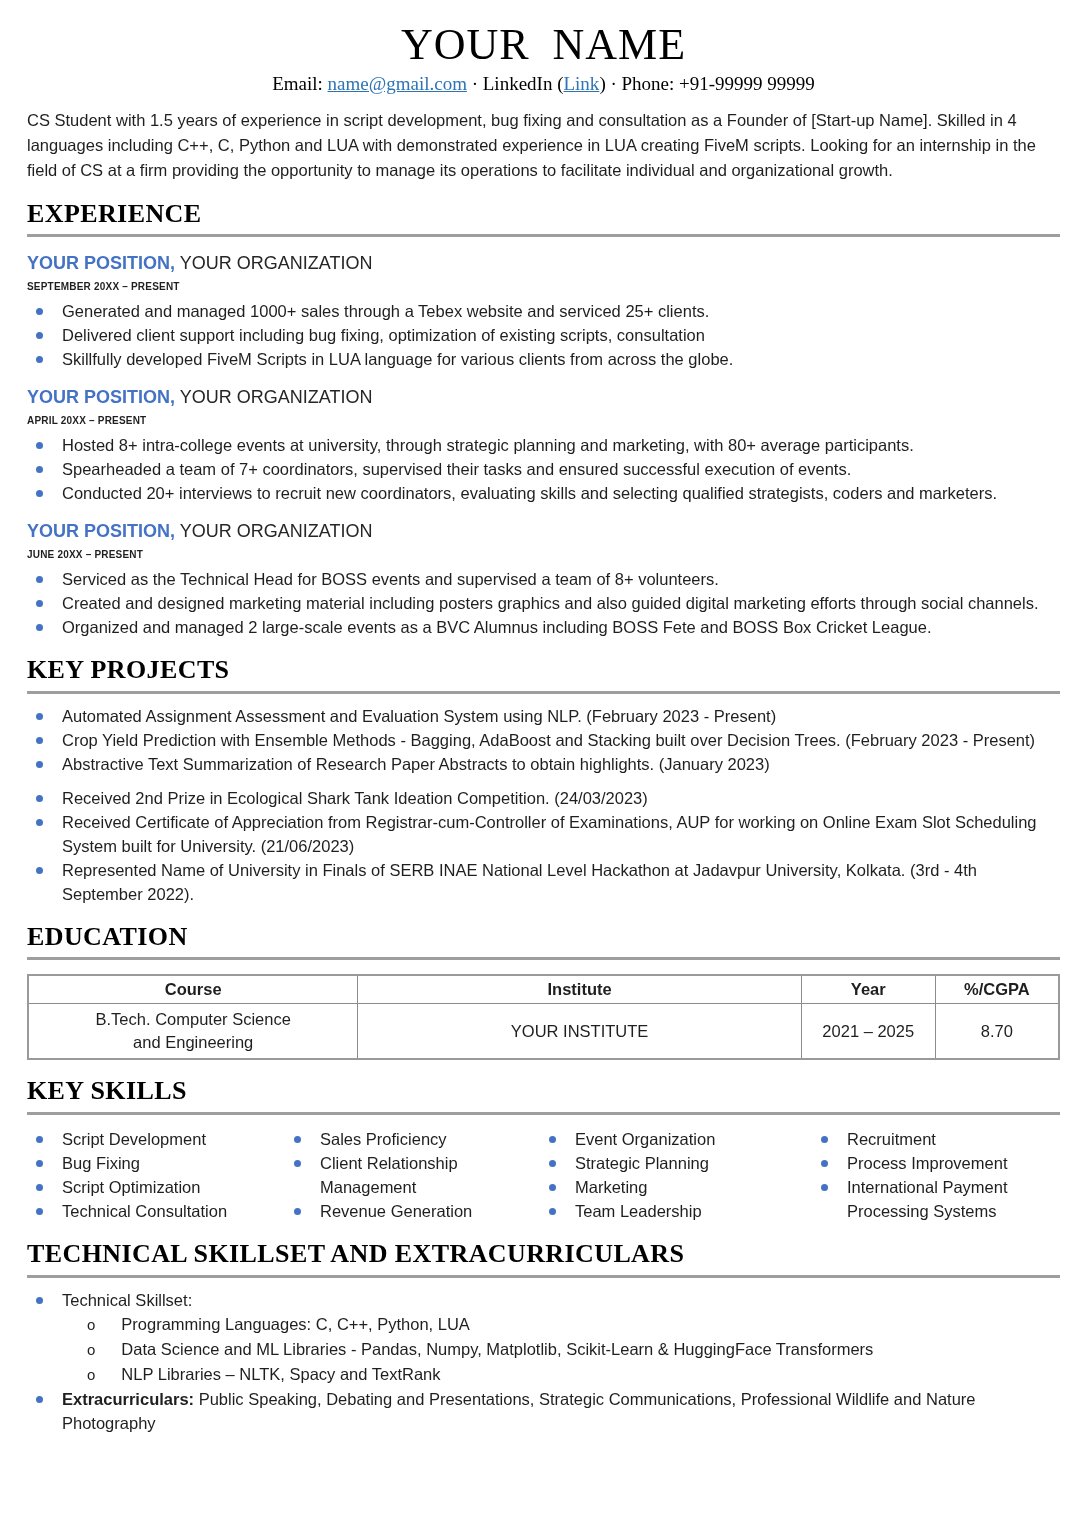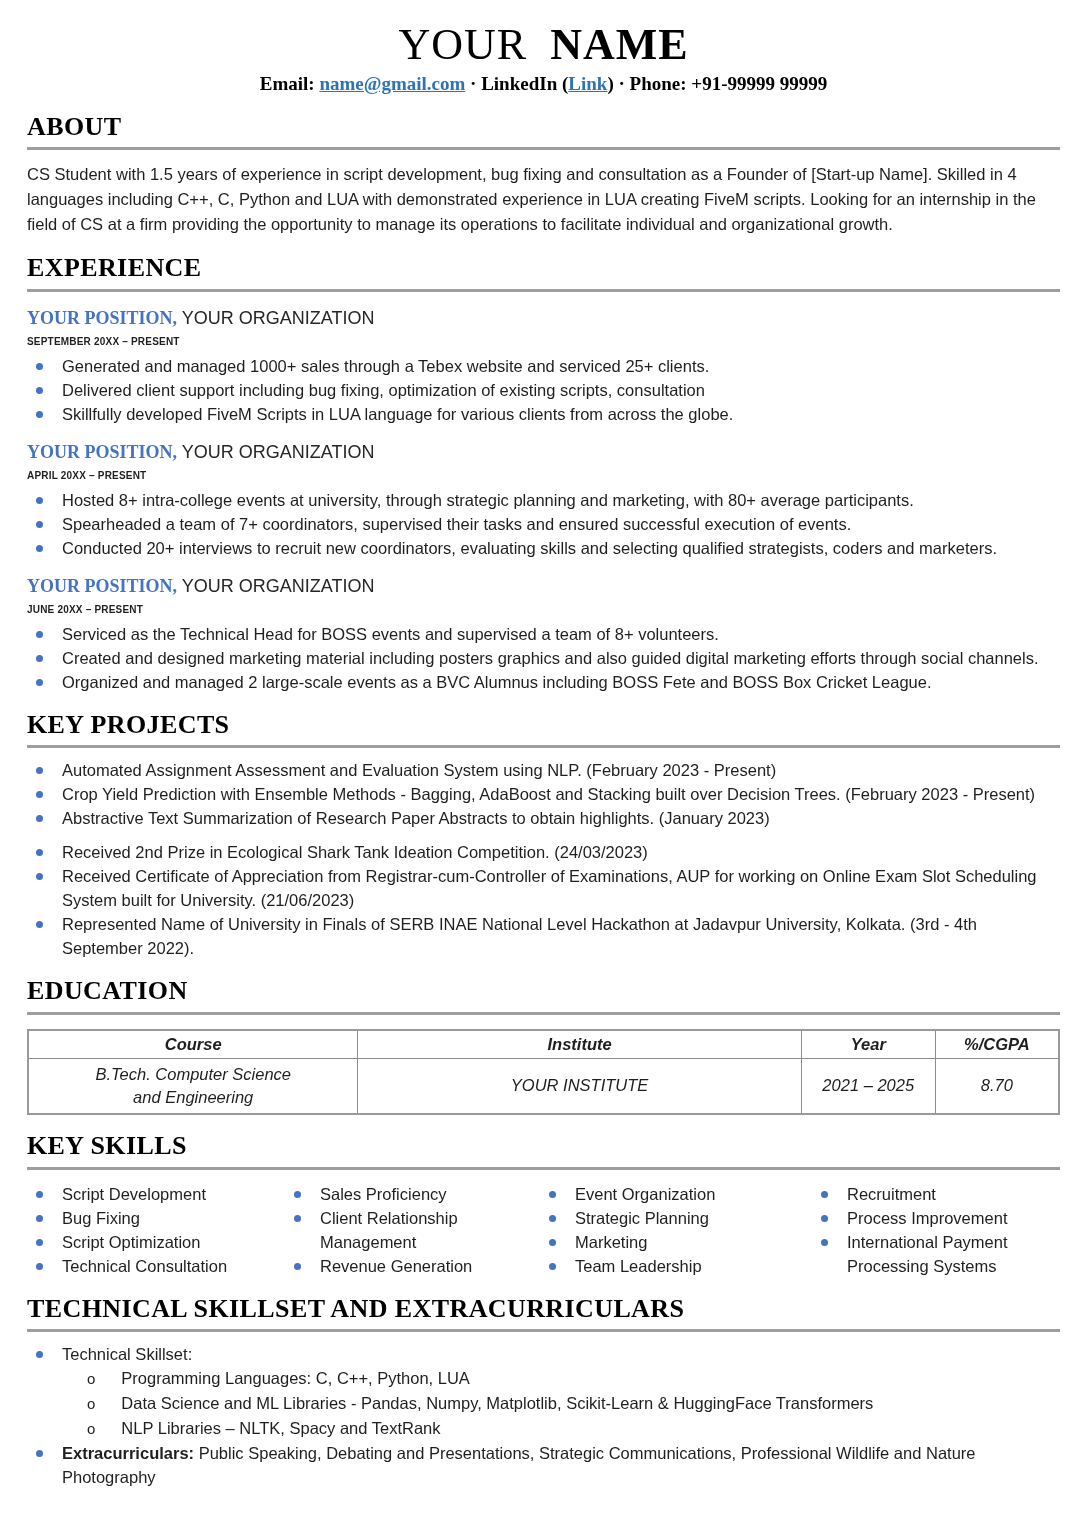--- a/index.html
+++ b/index.html
@@ -15,25 +15,25 @@
   .name {
     text-align:center;
     font-family: "Liberation Serif", serif;
     font-weight: 400;
     font-size: 44px;
     line-height: 1.15;
     margin: 0;
     color:#000;
     letter-spacing: 1px;
   }
-  .name .last { font-weight: 700; margin-left: 11px; }
+  .name .last { font-weight: 400; margin-left: 11px; }
   .contact {
     text-align:center;
     font-family: "Liberation Serif", serif;
-    font-weight: 700;
+    font-weight: 400;
     font-size: 19px;
     line-height: 24px;
     margin-top: 1px;
     color:#000;
   }
   .contact a { color:#2E74B5; text-decoration: underline; cursor:pointer; }
   
   .section-title {
     font-family: "Liberation Serif", serif;
     font-weight: 700;
@@ -46,21 +46,21 @@
     letter-spacing: 0.4px;
   }
   .about-text {
     font-size: 16.5px;
     line-height: 25px;
     margin: 12px 0 0 0;
   }
   
   .job { margin-top: 14px; }
   .job-title { font-size: 18px; line-height: 24px; }
-  .job-title .pos { color:#4472C4; font-weight: 700; font-family: Liberation Serif, serif; }
+  .job-title .pos { color:#4472C4; font-weight: 700; }
   .job-title .org { color:#262626; font-weight: 400; text-align: right; }
   .job-dates {
     font-size: 10px; font-weight: 700; line-height: 20px;
     margin-top: 2px; color:#1f1f1f; letter-spacing: 0.2px;
   }
   
   ul.blist { list-style:none; margin: 10px 0 0 0; padding: 0; }
   ul.blist.tight { margin-top: 2px; }
   .bi { display:flex; align-items:flex-start; font-size: 16.5px; line-height: 24px; margin: 0; }
   .dot {
@@ -78,21 +78,21 @@
     margin-top: 14px;
     font-size: 16.5px;
   }
   table.edu th, table.edu td {
     border: 1px solid #8c8c8c;
     text-align: center;
     vertical-align: middle;
     padding: 4px 6px;
     color:#1f1f1f;
   }
-  table.edu { border: 2px solid #9a9a9a; font-style: italic; }
+  table.edu { border: 2px solid #9a9a9a; }
   table.edu th { font-weight: 700; }
   table.edu td { line-height: 23px; }
   .col-course { width: 32%; }
   .col-inst { width: 43%; }
   .col-year { width: 13%; }
   .col-cgpa { width: 12%; }
   .course-text { display:inline-block; max-width: 215px; }
   
   .skills {
     display: grid;
@@ -114,21 +114,20 @@
   <div class="contact">
     <span>Email:</span>
     <a>name@gmail.com</a>
     <span>·</span>
     <span>LinkedIn (</span><a>Link</a><span>)</span>
     <span>·</span>
     <span>Phone:</span>
     <span>+91-99999 99999</span>
   </div>
 
-  <h2 class="section-title">ABOUT</h2>
   <p class="about-text">CS Student with 1.5 years of experience in script development, bug fixing and consultation as a Founder of [Start-up Name]. Skilled in 4 languages including C++, C, Python and LUA with demonstrated experience in LUA creating FiveM scripts. Looking for an internship in the field of CS at a firm providing the opportunity to manage its operations to facilitate individual and organizational growth.</p>
 
   <h2 class="section-title">EXPERIENCE</h2>
 
   <div class="job">
     <div class="job-title"><span class="pos">YOUR POSITION,</span> <span class="org">YOUR ORGANIZATION</span></div>
     <div class="job-dates">SEPTEMBER 20XX – PRESENT</div>
     <ul class="blist tight">
       <li class="bi">
           <span class="dot"></span>

